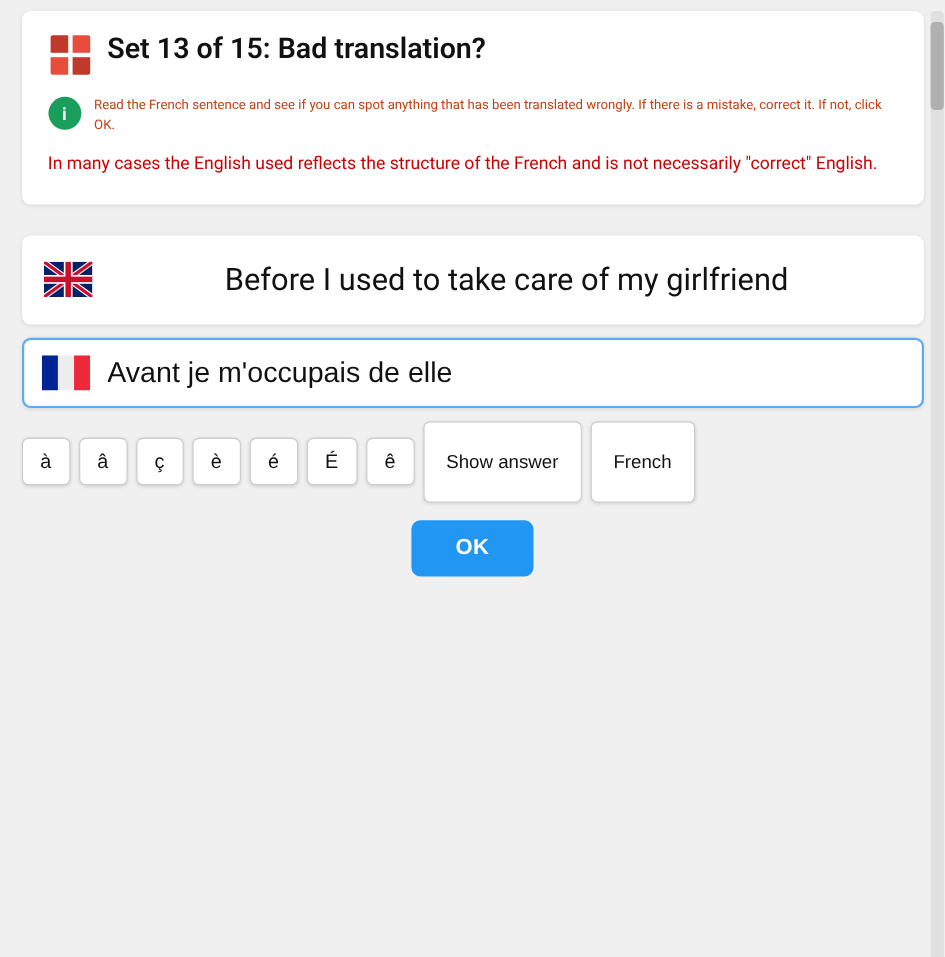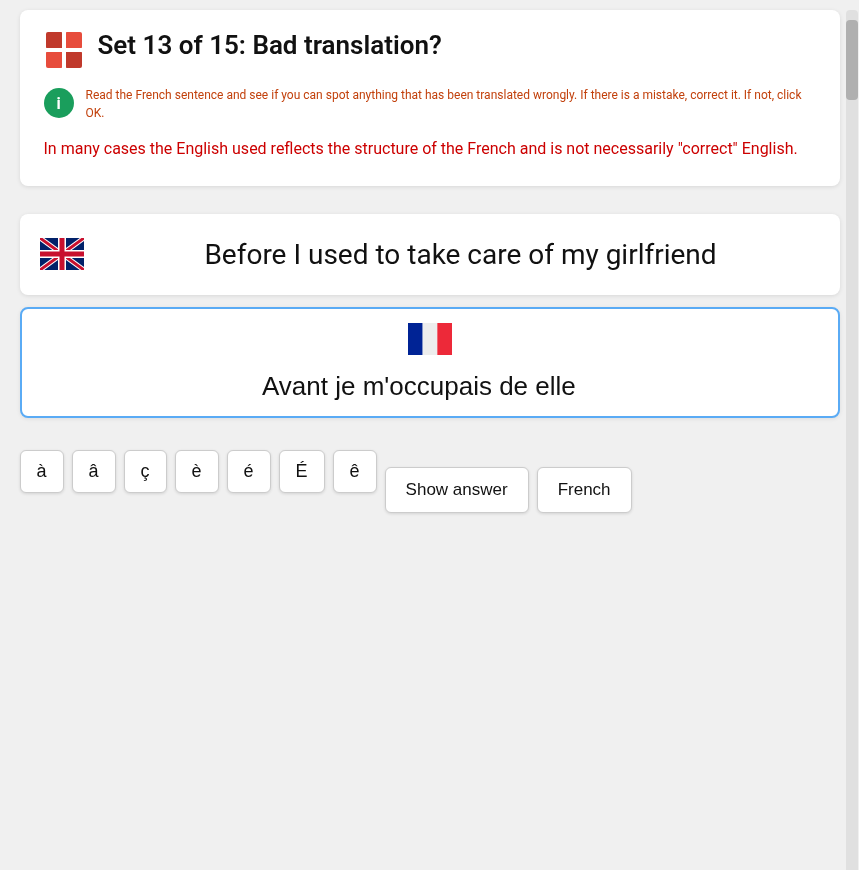--- a/index.html
+++ b/index.html
@@ -119,21 +119,20 @@
     
     .input-card {
       background: #fff;
       border: 2.5px solid #5aabf5;
       border-radius: 8px;
       padding: 14px 16px;
       display: flex;
       align-items: center;
       gap: 16px;
       box-shadow: 0 1px 4px rgba(0,0,0,0.08);
-      flex-direction: column;
     }
     .flag-fr {
       width: 44px;
       height: 32px;
       flex-shrink: 0;
     }
     .french-input {
       flex: 1;
       border: none;
       outline: none;
@@ -157,26 +156,25 @@
       padding: 10px 16px;
       font-size: 18px;
       cursor: pointer;
       color: #111;
       box-shadow: 0 1px 3px rgba(0,0,0,0.12);
     }
     .action-btn {
       background: #fff;
       border: 1px solid #ccc;
       border-radius: 6px;
-      padding: 12px 20px;
+      padding: 26px 20px;
       font-size: 17px;
       cursor: pointer;
       color: #111;
       box-shadow: 0 1px 3px rgba(0,0,0,0.12);
-      margin-top: 37px;
     }
 
     
     .ok-row {
       display: flex;
       justify-content: center;
       margin-top: 4px;
     }
     .ok-btn {
       background: #2196f3;
@@ -266,14 +264,17 @@
     <button class="char-btn">â</button>
     <button class="char-btn">ç</button>
     <button class="char-btn">è</button>
     <button class="char-btn">é</button>
     <button class="char-btn">É</button>
     <button class="char-btn">ê</button>
     <button class="action-btn">Show answer</button>
     <button class="action-btn">French</button>
   </div>
 
+  <div class="ok-row">
+    <button class="ok-btn">OK</button>
+  </div>
 
 </div>
 
 </body></html>

